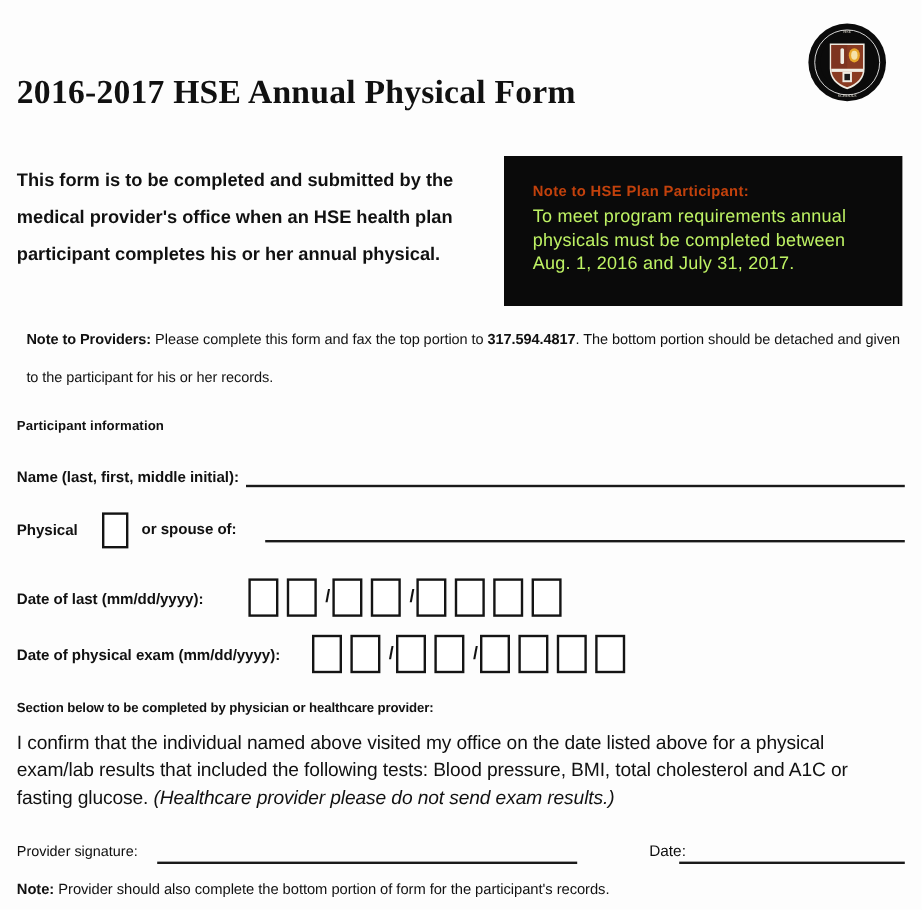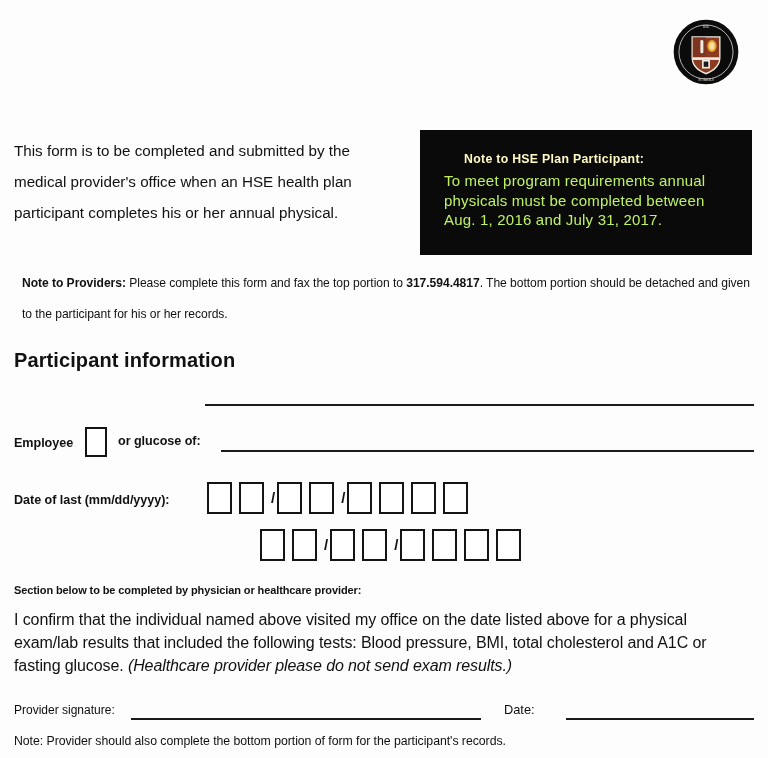--- a/index.html
+++ b/index.html
@@ -47,42 +47,41 @@
     white-space: nowrap;
   }
 
   
   .intro-text {
     position: absolute;
     top: 135px;
     left: 14px;
     width: 392px;
     font-size: 15.2px;
-    font-weight: 400;
+    font-weight: 700;
     line-height: 31px;
     color: #111;
   }
 
   .note-box {
     position: absolute;
     top: 130px;
     left: 420px;
     width: 332px;
     height: 125px;
     background: #0a0a0a;
     color: #e8e8e8;
     padding: 22px 22px 0 24px;
   }
   .note-box-title {
     font-size: 12.3px;
     font-weight: 700;
-    color: #fef9c3;
+    color: #c2410c;
     letter-spacing: 0.3px;
     margin-bottom: 5px;
-    margin-left: 20px;
   }
   .note-box-body {
     font-size: 15px;
     line-height: 19.5px;
     color: #bef264;
     letter-spacing: 0.2px;
   }
 
   
   .providers-note {
@@ -99,21 +98,21 @@
 
   
   .section-heading {
     position: absolute;
     font-weight: 700;
     color: #111;
   }
   .heading-participant {
     top: 349px;
     left: 14px;
-    font-size: 20px;
+    font-size: 11px;
     letter-spacing: 0.1px;
   }
   .heading-physician {
     top: 584px;
     left: 14px;
     font-size: 11px;
     letter-spacing: -0.1px;
   }
 
   .field-row { position: absolute; }
@@ -188,35 +187,35 @@
     color: #111;
     letter-spacing: -0.1px;
   }
   .physician-body i { font-style: italic; }
 
   
   .row-provider-sig { top: 700px; left: 14px; }
   .provider-sig-label { font-size: 12px; font-weight: 400; }
   .rule-provider-sig { top: 718px; left: 131px; width: 350px; }
 
-  .row-date-sig { top: 700px; left: 504px; }
+  .row-date-sig { top: 700px; left: 541px; }
   .date-sig-label { font-size: 12.8px; font-weight: 400; }
   .rule-date-sig { top: 718px; left: 566px; width: 188px; }
 
   
   .bottom-note {
     position: absolute;
     top: 734px;
     left: 14px;
     width: 740px;
     font-size: 12.3px;
     color: #111;
     letter-spacing: -0.05px;
   }
-  .bottom-note b { font-weight: 400; }
+  .bottom-note b { font-weight: 700; }
 </style>
 </head>
 <body>
 
 <div class="page">
 
   <div class="seal">
     <svg viewBox="0 0 100 100" width="66" height="66" aria-hidden="true">
       <circle cx="50" cy="50" r="49" fill="#0b0b0b"></circle>
       <circle cx="50" cy="50" r="41" fill="none" stroke="#f2f2f2" stroke-width="1.1"></circle>
@@ -230,59 +229,66 @@
       <rect x="30" y="58" width="40" height="4" fill="#f0ece2"></rect>
       <rect x="44" y="62" width="12" height="13" fill="#f0ece2"></rect>
       <rect x="46.5" y="64.5" width="7" height="8" fill="#1a1a1a"></rect>
       <g fill="#e6e2d6" font-size="5.2" font-family="Liberation Serif, serif">
         <text x="50" y="13" text-anchor="middle">HSE</text>
         <text x="50" y="94" text-anchor="middle">SCHOOLS</text>
       </g>
     </svg>
   </div>
 
+  <div class="form-title">2016-2017  HSE Annual Physical Form</div>
 
   <div class="intro-text">This form is to be completed and submitted by the medical provider's office when an HSE health plan participant completes his or her annual physical.</div>
 
   <div class="note-box">
     <div class="note-box-title">Note to HSE Plan Participant:</div>
     <div class="note-box-body">To meet program requirements annual physicals must be completed between Aug. 1, 2016 and July 31, 2017.</div>
   </div>
 
   <div class="providers-note">
     <b>Note to Providers:</b><span> Please complete this form and fax the top portion to </span><b>317.594.4817</b><span>. The bottom portion should be detached and given to the participant for his or her records.</span>
   </div>
 
   <div class="section-heading heading-participant">Participant   information</div>
 
+  <div class="field-row row-name">
+    <span class="field-label">Name (last, first, middle initial):</span>
+  </div>
   <div class="rule rule-name"></div>
 
   <div class="field-row row-employee">
-    <span class="field-label">Employee</span>
+    <span class="field-label">Physical</span>
   </div>
   <div class="checkbox-employee"></div>
-  <div class="field-label label-spouse">or glucose of:</div>
+  <div class="field-label label-spouse">or spouse of:</div>
   <div class="rule rule-spouse"></div>
 
   <div class="field-row row-dob">
     <span class="field-label">Date of last (mm/dd/yyyy):</span>
   </div>
   <div class="date-boxes dob" id="dob-boxes">
       <span class="dbox"></span>
       <span class="dbox"></span>
       <span class="dsep">/</span>
       <span class="dbox"></span>
       <span class="dbox"></span>
       <span class="dsep">/</span>
       <span class="dbox"></span>
       <span class="dbox"></span>
       <span class="dbox"></span>
       <span class="dbox"></span>
     </div>
 
+  <div class="field-row row-exam">
+    <span class="field-label">Date of physical exam (mm/dd/yyyy):</span>
+  </div>
   <div class="date-boxes exam" id="exam-boxes">
       <span class="dbox"></span>
       <span class="dbox"></span>
       <span class="dsep">/</span>
       <span class="dbox"></span>
       <span class="dbox"></span>
       <span class="dsep">/</span>
       <span class="dbox"></span>
       <span class="dbox"></span>
       <span class="dbox"></span>

